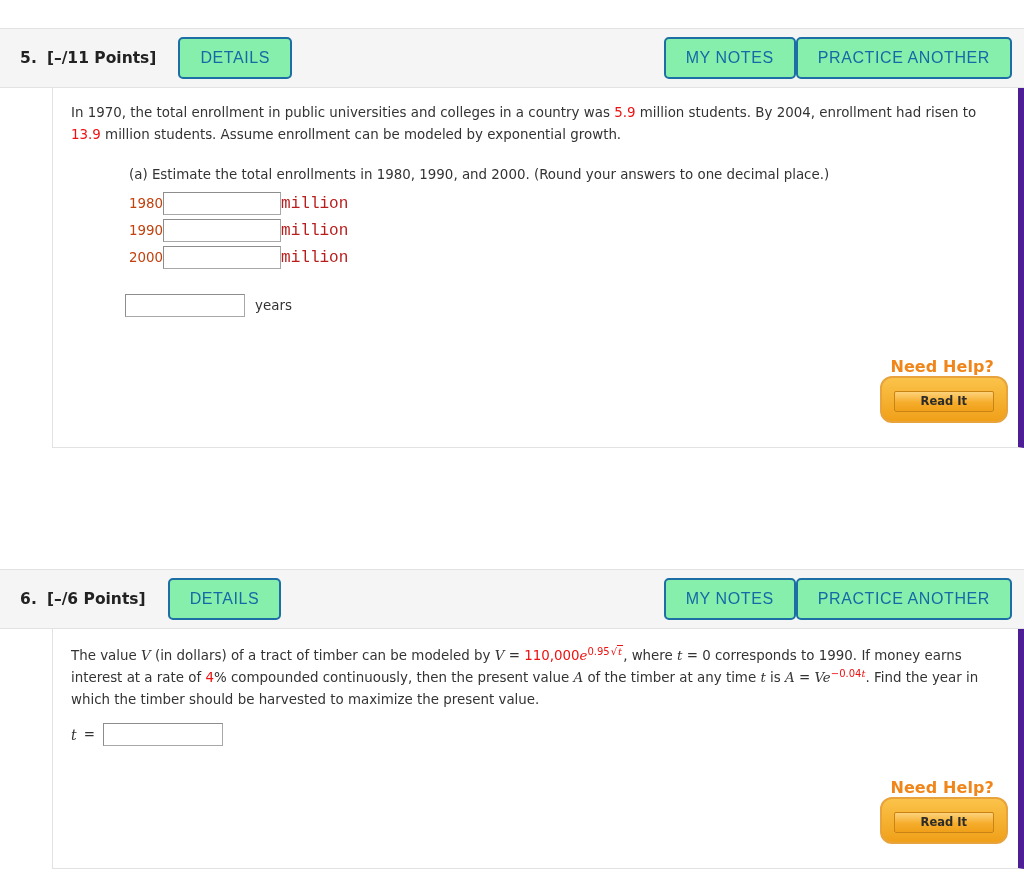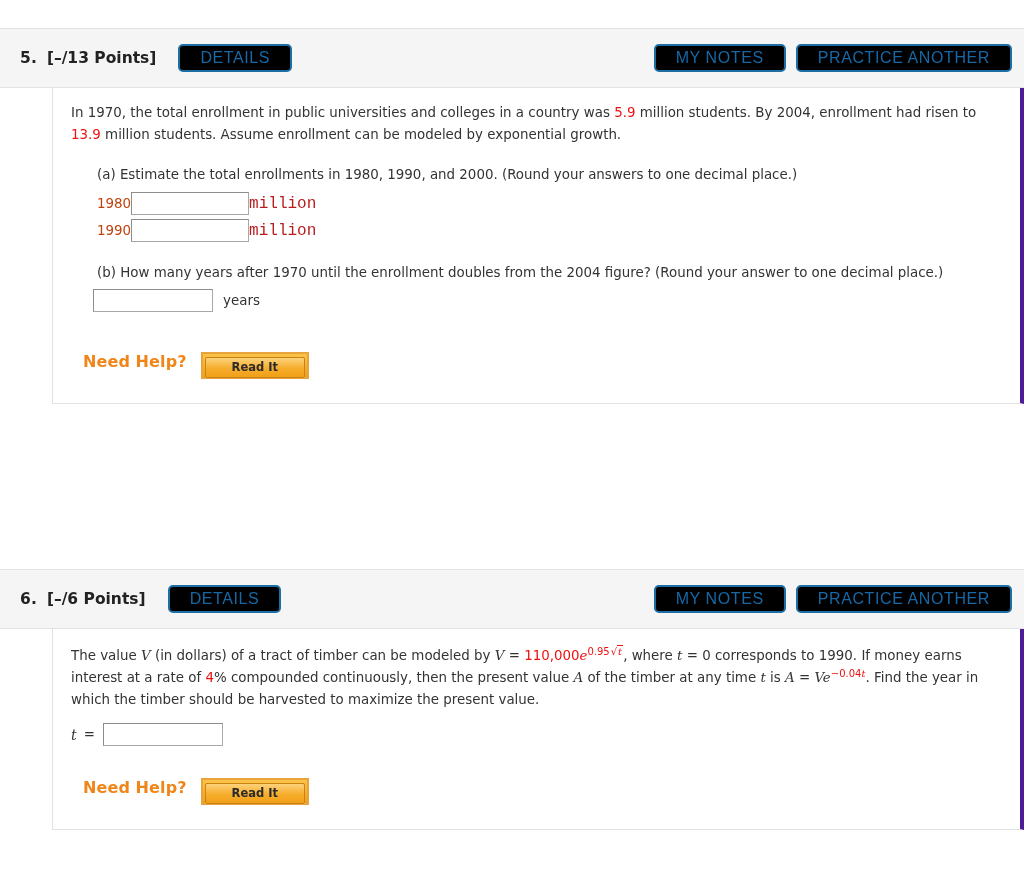--- a/index.html
+++ b/index.html
@@ -55,44 +55,43 @@
     white-space: nowrap;
     margin-right: 22px;
   }
 
   .btn-outline {
     display: inline-flex;
     align-items: center;
     justify-content: center;
     border: 2px solid #1c6ea4;
     border-radius: 5px;
-    background: #000000;
+    background: #86efac;
     color: #1668a6;
     font-family: "Liberation Sans", sans-serif;
     font-size: 16px;
     letter-spacing: 0.6px;
-    height: 28px;
+    height: 42px;
     padding: 0 20px;
     box-sizing: border-box;
     cursor: pointer;
     white-space: nowrap;
   }
 
   .header-right {
     margin-left: auto;
     display: flex;
-    gap: 10px;
     align-items: center;
   }
 
   
   .prob-body {
     border-left: 1px solid #e2e2e2;
     border-bottom: 1px solid #e2e2e2;
-    border-right: 4px solid #4c1d95;
+    border-right: 6px solid #4c1d95;
     margin-left: 52px;
     margin-right: 0;
     box-sizing: border-box;
     padding: 14px 0 24px 0;
     background: #ffffff;
   }
   .prob-body-inner {
     padding-left: 18px;
     padding-right: 10px;
   }
@@ -100,21 +99,21 @@
   .qtext {
     font-family: "DejaVu Sans", sans-serif;
     font-size: 13.4px;
     line-height: 22px;
     color: #333333;
     max-width: 952px;
   }
   .red { color: #ee1111; }
 
   .indent {
-    margin-left: 26px;
+    margin-left: 58px;
   }
 
   .part-label {
     font-family: "DejaVu Sans", sans-serif;
     font-size: 13.4px;
     line-height: 22px;
     color: #333333;
   }
 
   table.ansrows {
@@ -163,39 +162,40 @@
     font-size: 13.4px;
     color: #333333;
     margin-left: 5px;
   }
 
   .spacer-sm { height: 18px; }
 
   
   .needhelp-row {
     display: flex;
-    align-items: flex-start;
+    align-items: flex-end;
     margin-top: 22px;
-    margin-left: 12px;
+    margin-left: 18px;
+    flex-direction: column;
   }
   .needhelp-label {
     font-family: "DejaVu Sans", sans-serif;
     font-weight: bold;
     font-size: 16px;
     color: #f0861a;
     margin-right: 14px;
     letter-spacing: 0.1px;
   }
   .readit-btn {
     display: inline-block;
     border: 2px solid #e8a33d;
     background: linear-gradient(to bottom, #fcc martins 0%, #f5a623 100%);
     background: linear-gradient(to bottom, #fbc34a 0%, #f0a019 100%);
-    border-radius: 0;
-    padding: 2px;
+    border-radius: 12px;
+    padding: 12px;
     cursor: pointer;
   }
   .readit-inner {
     border: 1px solid #c98214;
     border-radius: 2px;
     background: linear-gradient(to bottom, #fdd27a 0%, #f6ad2c 55%, #f0a019 100%);
     padding: 2px 26px 3px 26px;
     font-family: "DejaVu Sans", sans-serif;
     font-weight: bold;
     font-size: 11.5px;
@@ -251,21 +251,21 @@
 </style>
 </head>
 <body>
 
 <div class="page">
 
   <div class="problem" id="problem5" style="top:28px;">
 
     <div class="prob-header">
       <span class="prob-num">5.</span>
-      <span class="prob-points">[–/13 Points]</span>
+      <span class="prob-points">[–/11 Points]</span>
       <button class="btn-outline">DETAILS</button>
       <div class="header-right">
         <button class="btn-outline">MY NOTES</button>
         <button class="btn-outline">PRACTICE ANOTHER</button>
       </div>
     </div>
 
     <div class="prob-body">
       <div class="prob-body-inner">
 
@@ -283,28 +283,32 @@
               <tr>
                 <td class="yearcell">1980</td>
                 <td><input class="answerbox" type="text" value="" style=""></td>
                 <td class="unitcell">million</td>
               </tr>
               <tr>
                 <td class="yearcell">1990</td>
                 <td><input class="answerbox" type="text" value="" style=""></td>
                 <td class="unitcell">million</td>
               </tr>
+              <tr>
+                <td class="yearcell">2000</td>
+                <td><input class="answerbox" type="text" value="" style=""></td>
+                <td class="unitcell">million</td>
+              </tr>
             </tbody>
           </table>
         </div>
 
         <div class="spacer-sm"></div>
 
         <div class="indent">
-          <div class="part-label" style="max-width:860px;">(b) How many years after 1970 until the enrollment doubles from the 2004 figure? (Round your answer to one decimal place.)</div>
           <div style="margin-top:5px; margin-left:-4px;">
             <input class="answerbox wide" type="text" value="" style="">
             <span class="unit-inline">years</span>
           </div>
         </div>
 
         <div class="spacer-sm"></div>
 
 
         <div class="needhelp-row">

